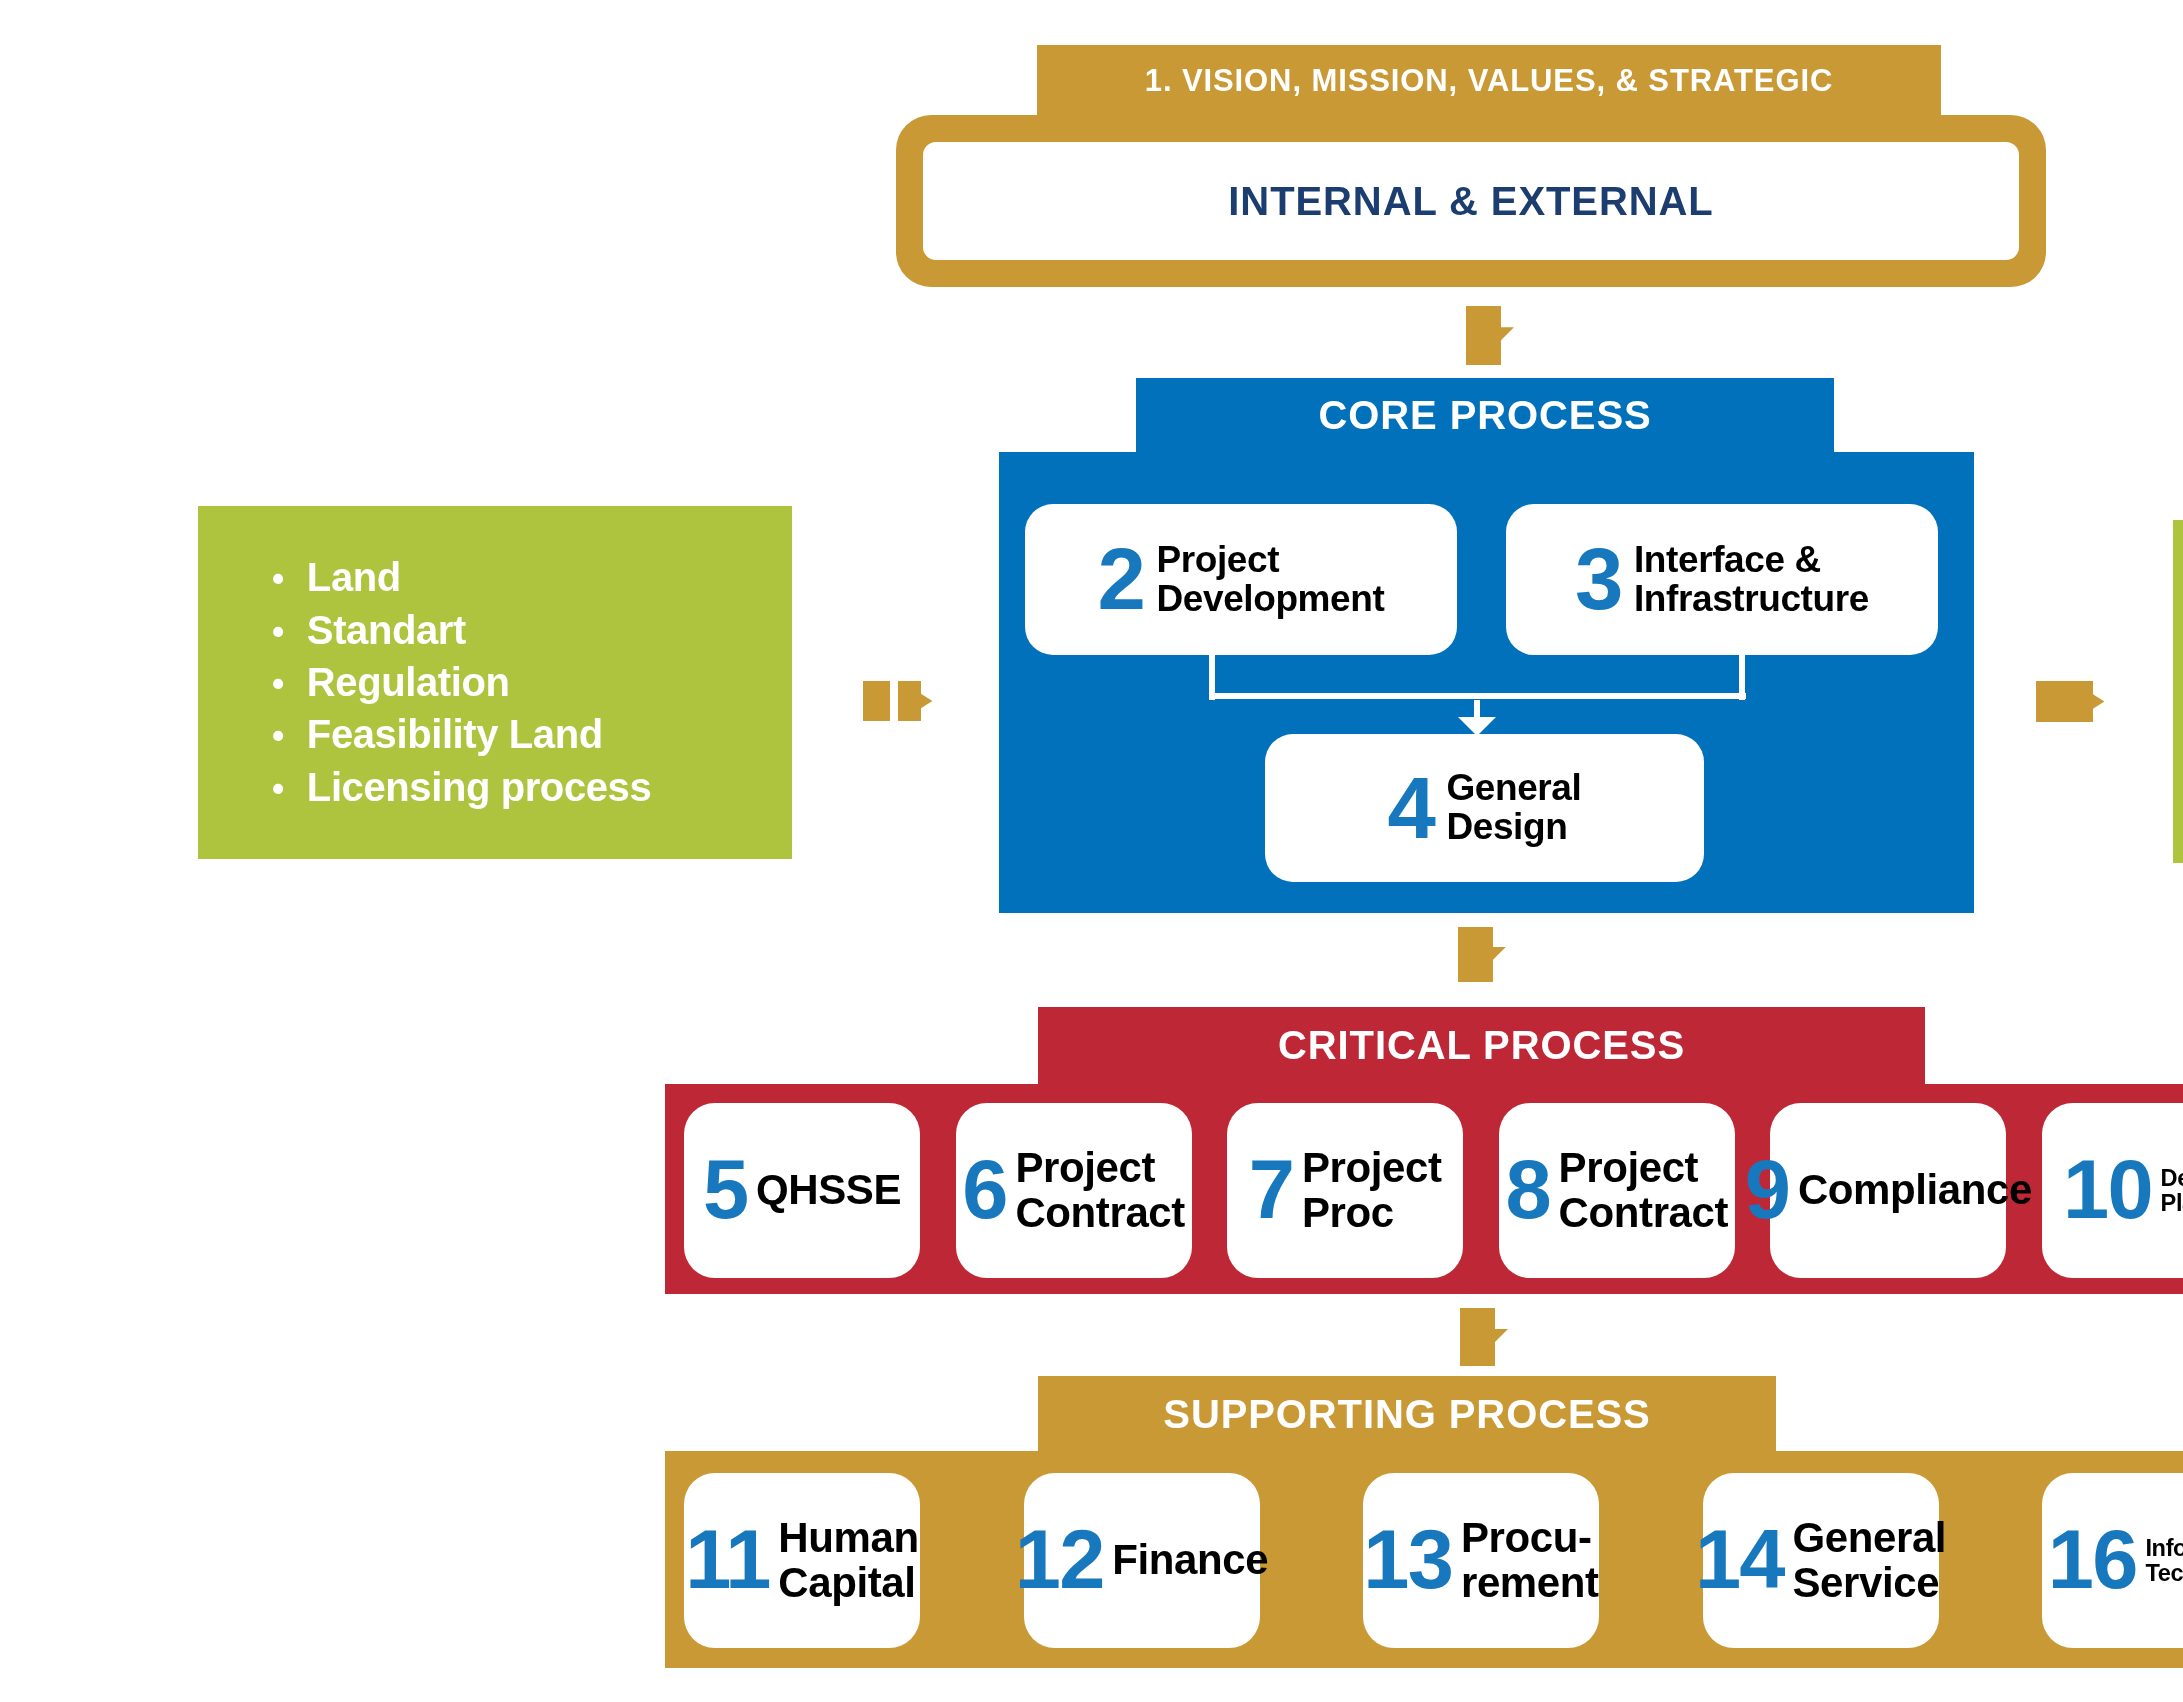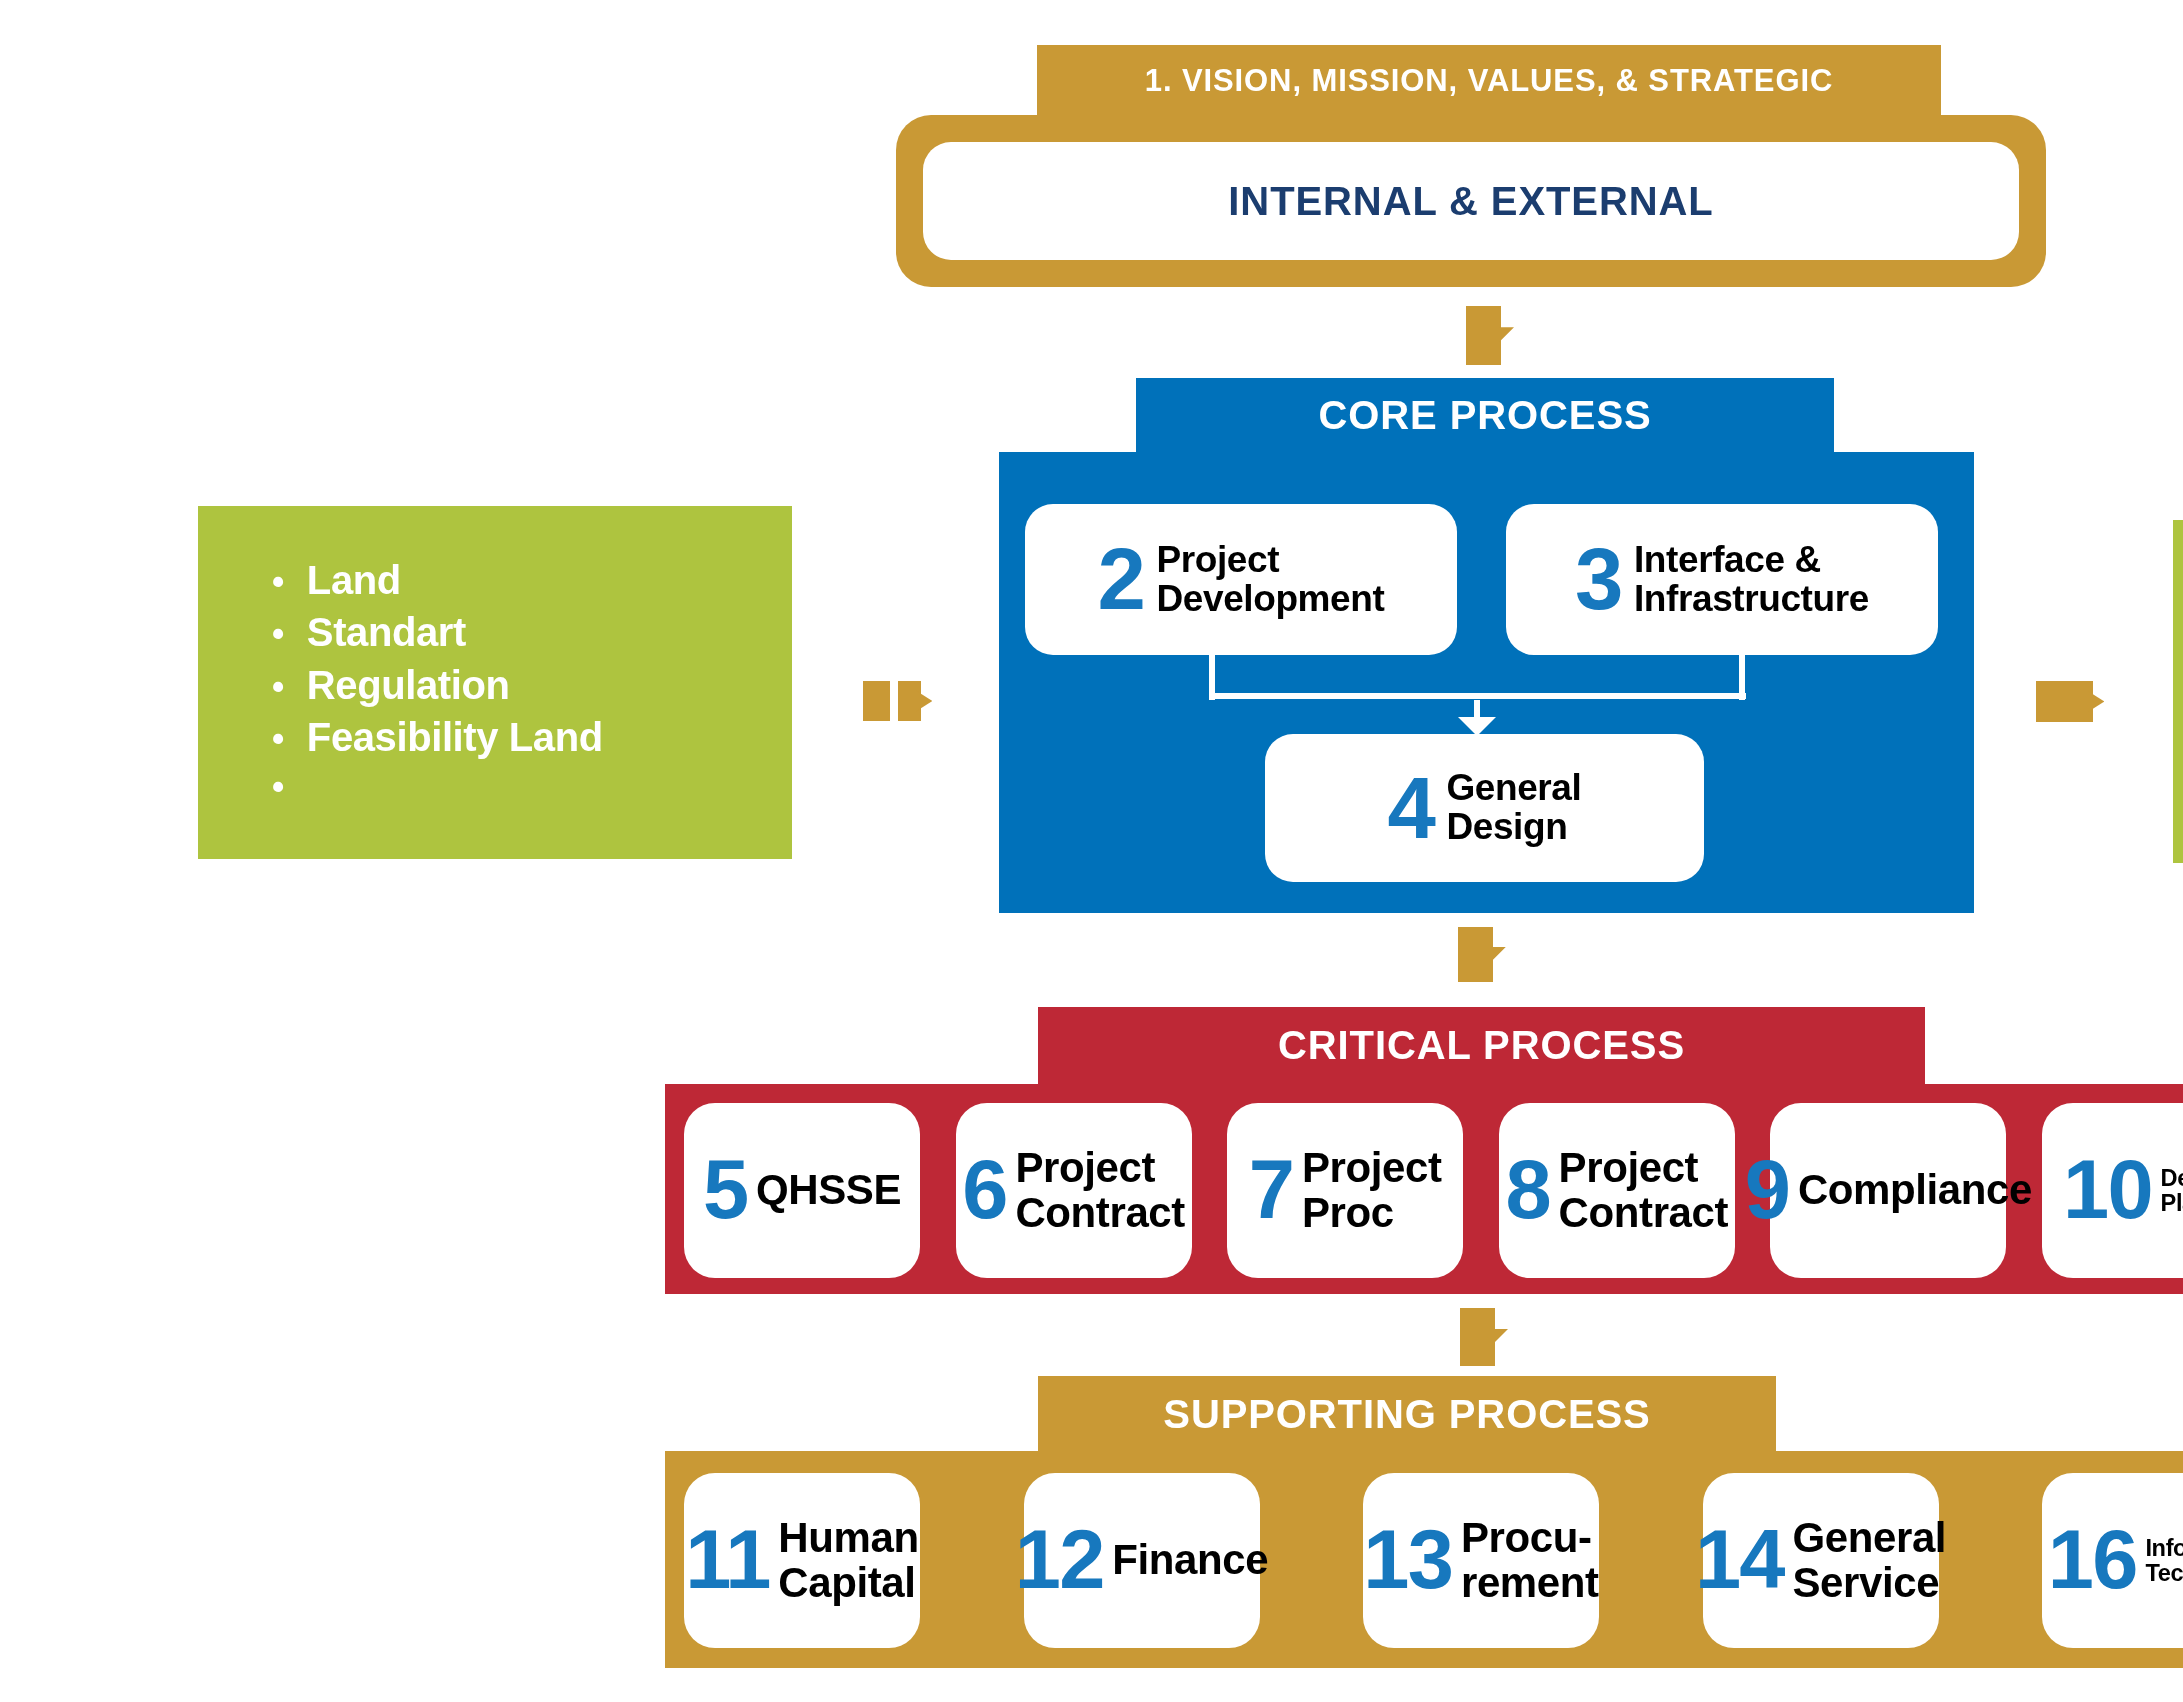--- a/index.html
+++ b/index.html
@@ -37,21 +37,21 @@
   
   .frame {
     position: absolute;
     background: var(--gold);
     border-radius: 35px;
   }
   .frame-inner {
     position: absolute;
     left: 27px; right: 27px; top: 27px; bottom: 27px;
     background: #ffffff;
-    border-radius: 28px;
+    border-radius: 13px;
     display: flex;
     align-items: center;
     justify-content: center;
   }
   .frame-inner span {
     color: var(--navy);
     font-size: 40px;
     font-weight: 700;
     letter-spacing: 0.9px;
     white-space: nowrap;
@@ -254,20 +254,21 @@
           <span>Regulation</span>
         </li>
 
         <li class="bullet-item">
           <span class="dot">•</span>
           <span>Feasibility Land</span>
         </li>
 
         <li class="bullet-item">
           <span class="dot">•</span>
+          <span>Licensing process</span>
         </li>
       </ul>
   </div>
 
   <div class="hconn" style="left:863px;top:681px;width:58px;height:40px;">
     <i class="gap"></i>
     <i class="tri"></i>
   </div>
 
   <div class="hconn" style="left:2036px;top:681px;width:57px;height:41px;">

